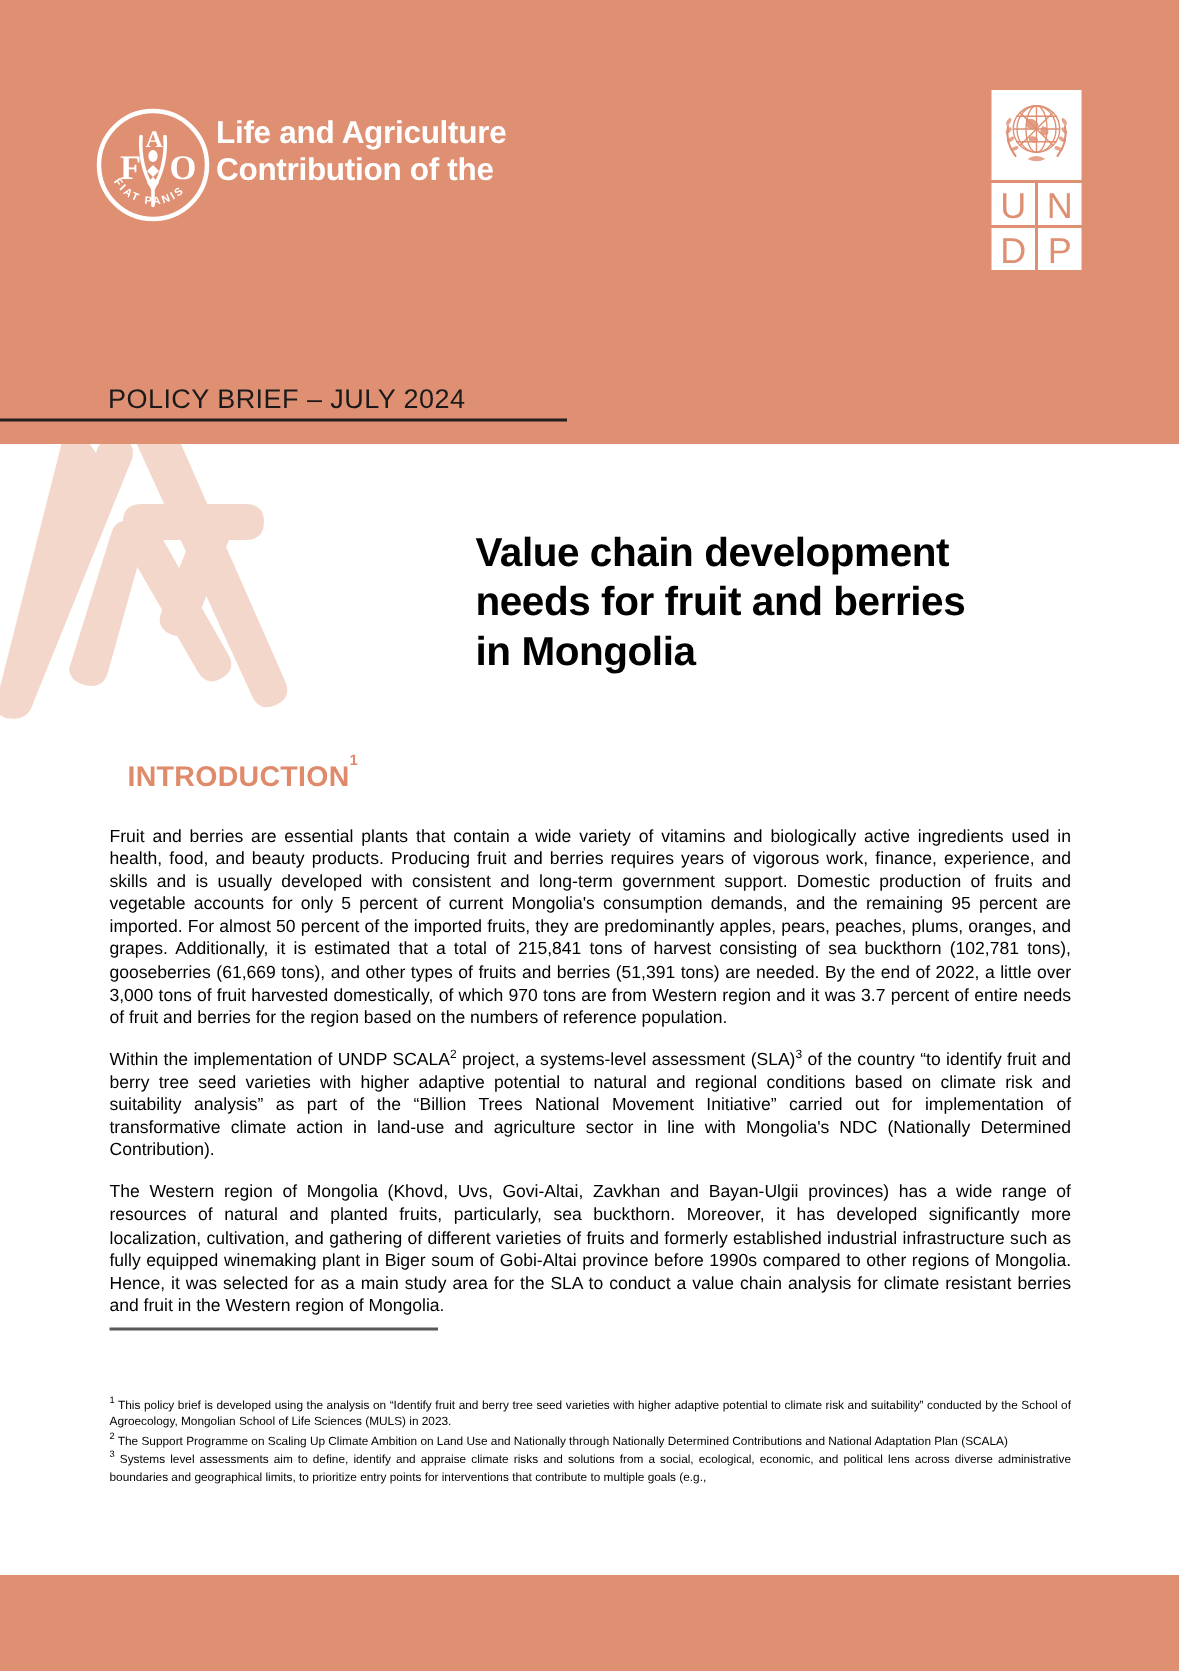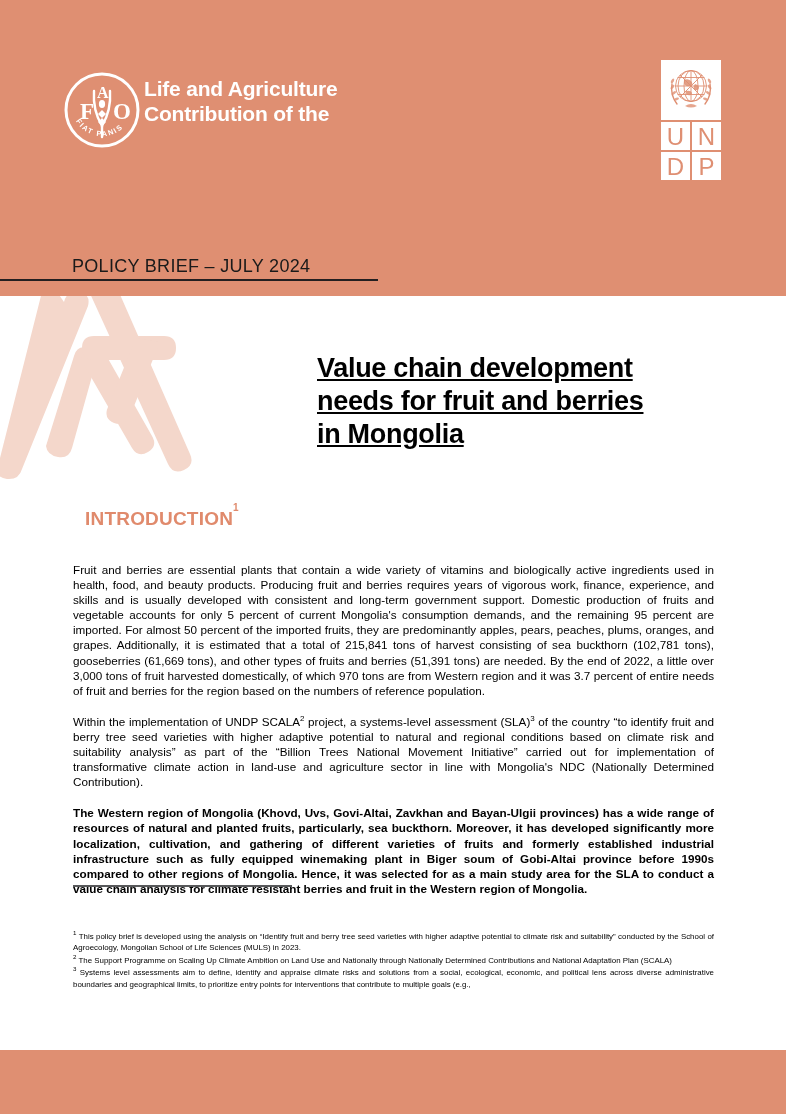--- a/index.html
+++ b/index.html
@@ -86,21 +86,20 @@
   .page-title {
     position: absolute;
     left: 317px;
     top: 352px;
     width: 400px;
     font-size: 27px;
     font-weight: bold;
     line-height: 33px;
     color: #000000;
     letter-spacing: -0.3px;
-    text-decoration: underline;
   }
 
   .section-heading {
     position: absolute;
     left: 73px;
     top: 508px;
     font-size: 19px;
     font-weight: bold;
     color: #e08a6c;
     letter-spacing: 0.2px;
@@ -113,28 +112,28 @@
     font-weight: bold;
   }
 
   .body-col {
     position: absolute;
     left: 73px;
     top: 546px;
     width: 641px;
   }
   .body-col p {
-    margin: 16px 0 13px 0;
+    margin: 4px 0 13px 0;
     font-size: 11.7px;
     line-height: 15.1px;
     color: #000000;
     text-align: justify;
     text-justify: inter-word;
   }
-  .body-col p:last-child { margin-bottom: 0; font-weight: bold; }
+  .body-col p:last-child { margin-bottom: 0; }
   .body-col sup {
     font-size: 8px;
     vertical-align: super;
     line-height: 0;
   }
 
   
   .footnote-rule {
     position: absolute;
     left: 73px;

